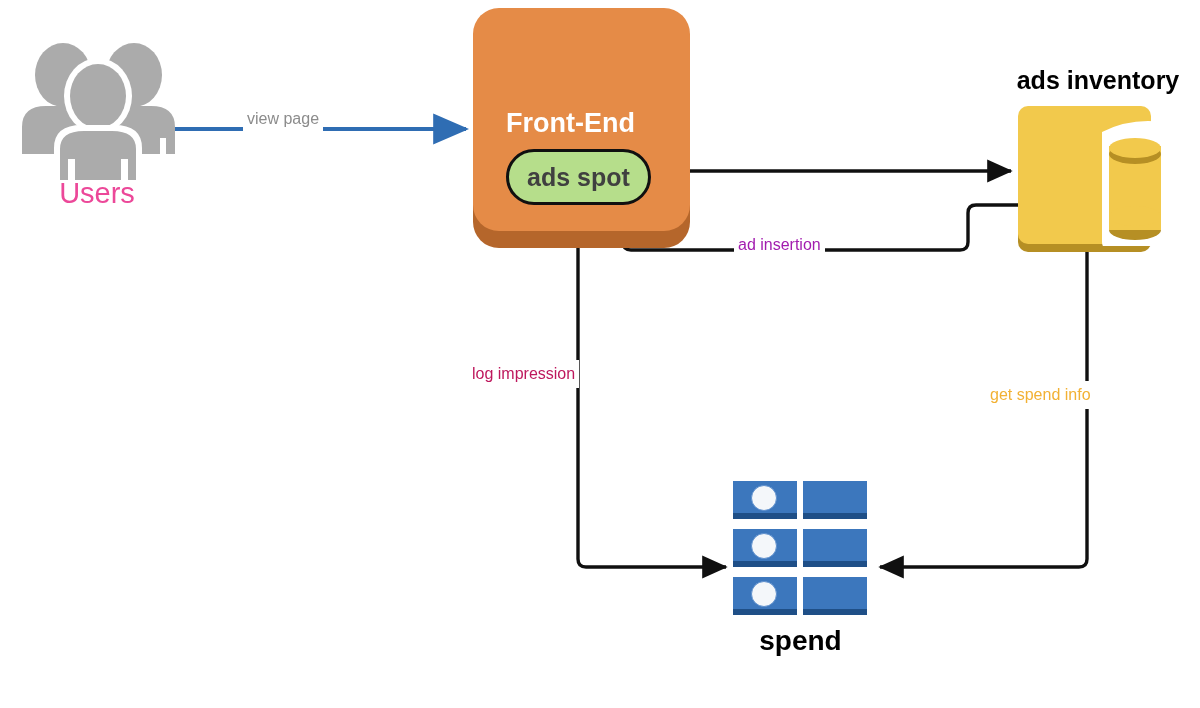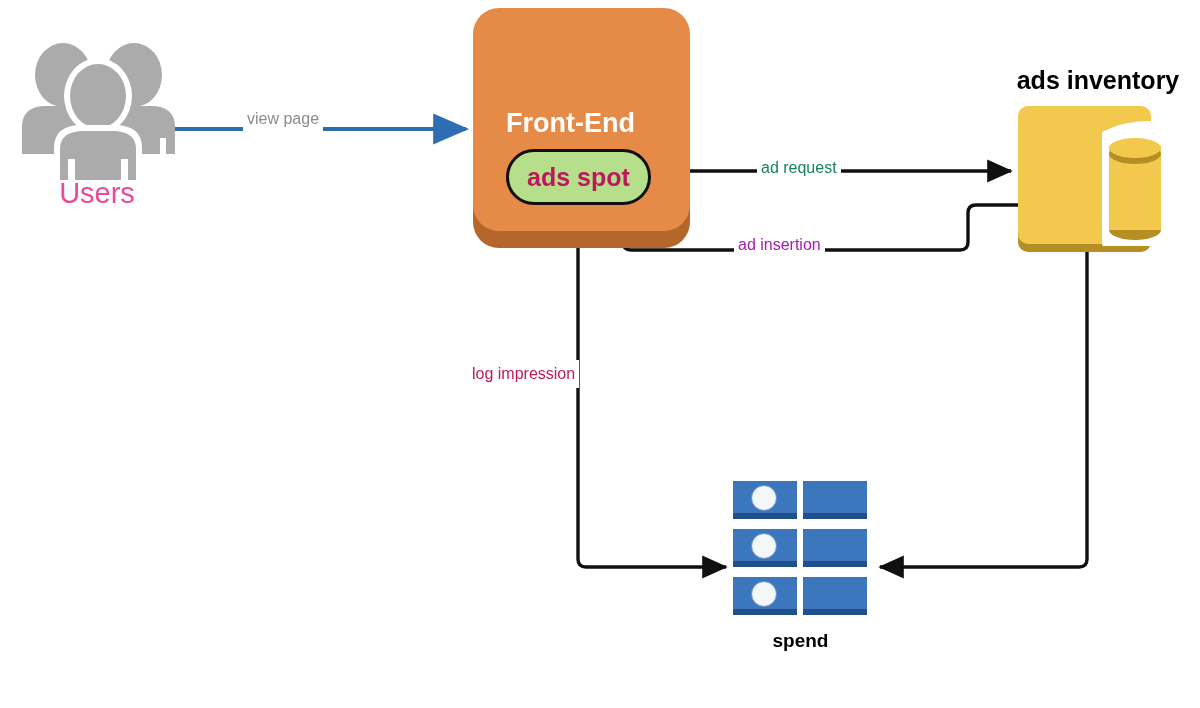--- a/index.html
+++ b/index.html
@@ -101,21 +101,21 @@
     border: 3px solid #101010;
     border-radius: 30px;
     box-sizing: border-box;
     display: flex;
     align-items: center;
     justify-content: center;
   }
   .adsspot-label {
     font-size: 25px;
     font-weight: bold;
-    color: #be185d;
+    color: #404040;
     white-space: nowrap;
   }
 
   
   .inventory-node {
     position: absolute;
     left: 1013px;
     top: 58px;
     width: 180px;
     height: 190px;
@@ -191,21 +191,21 @@
     border-radius: 50%;
     border: 1px solid #5d8fcd;
     box-sizing: border-box;
   }
   .spend-label {
     position: absolute;
     left: -45px;
     top: 142px;
     width: 225px;
     text-align: center;
-    font-size: 19px;
+    font-size: 28px;
     font-weight: bold;
     color: #000000;
     line-height: 35px;
   }
 
   
   .edge-label {
     position: absolute;
     white-space: nowrap;
     font-size: 16px;
@@ -330,17 +330,17 @@
         <div class="spend-dot"></div>
       </div>
       <div class="spend-cell" style="left:70px; top:96px;"></div>
     </div>
     <div class="spend-label">
       <div>spend</div>
     </div>
   </div>
 
   <div class="edge-label lbl-viewpage">view page</div>
-  <div class="edge-label lbl-adrequest">ad request</div>
   <div class="edge-label lbl-adinsertion">ad insertion</div>
   <div class="edge-label lbl-logimpression">log impression</div>
+  <div class="edge-label lbl-getspendinfo">get spend info</div>
 
 </div>
 
 </body></html>

